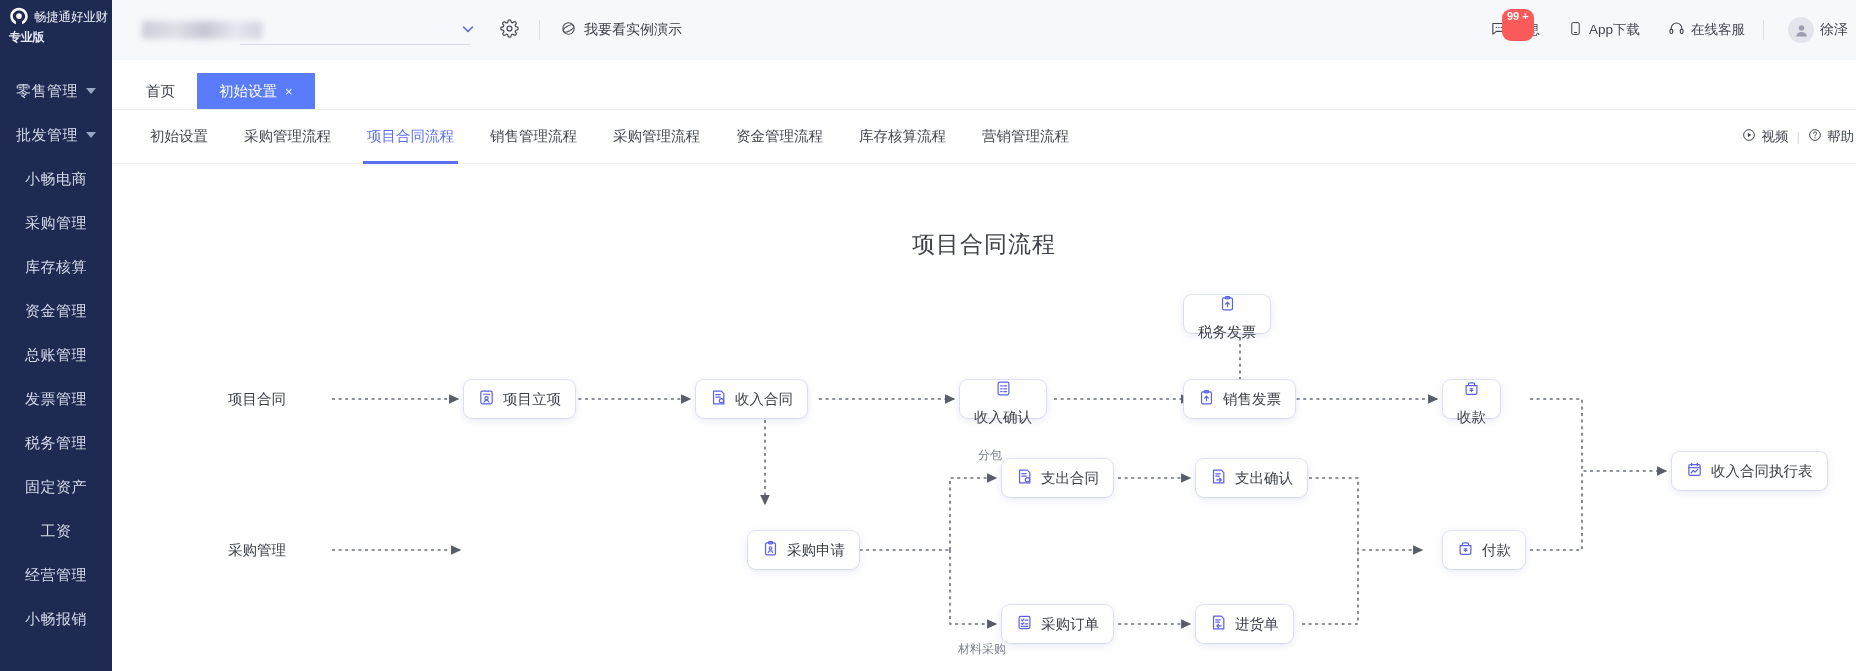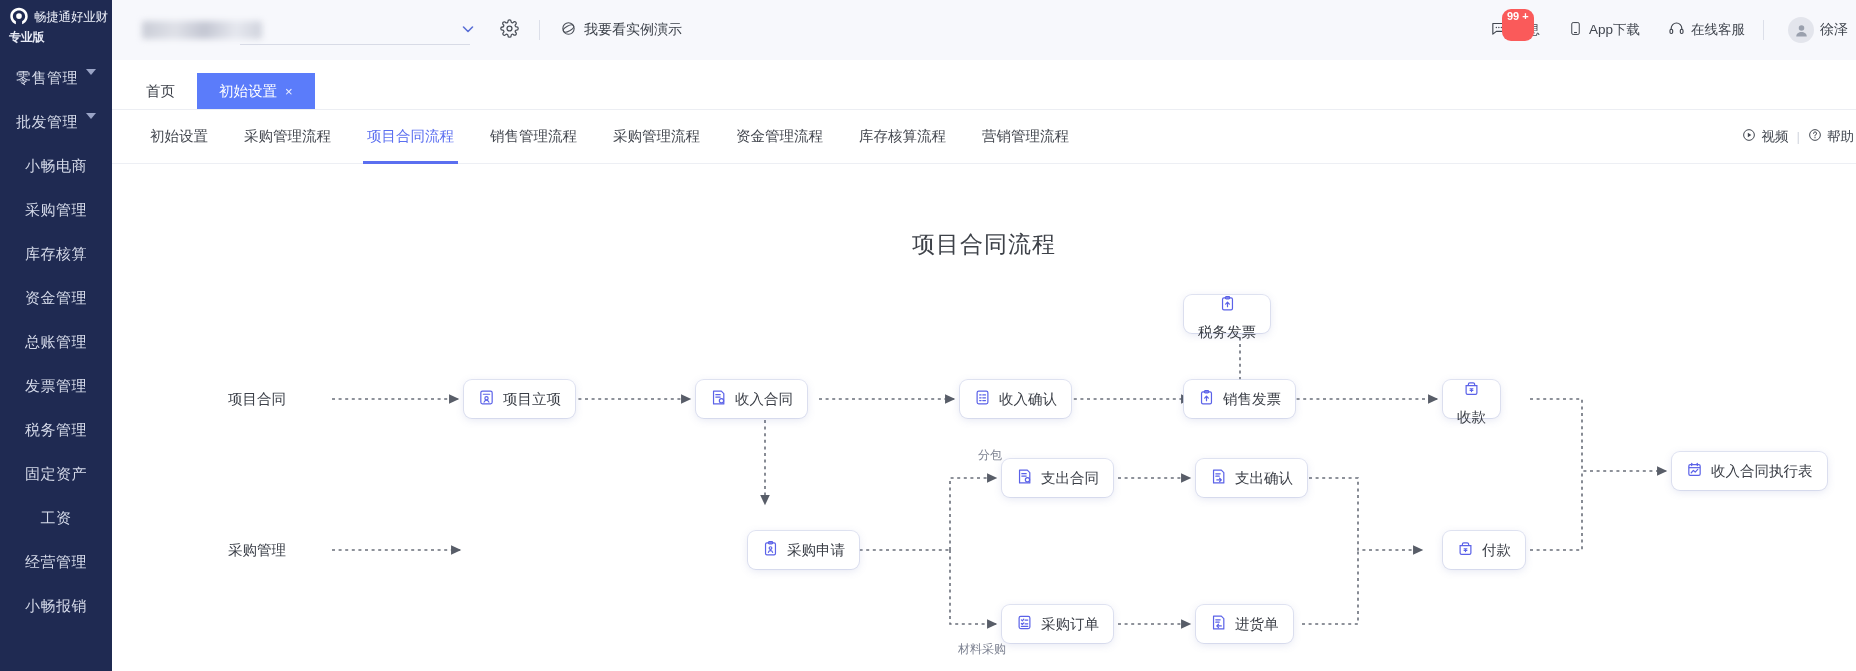--- a/index.html
+++ b/index.html
@@ -21,21 +21,21 @@
   .logo-text {
     font-size: 12.5px; color: #eef1fa; letter-spacing: -.2px;
     white-space: nowrap; overflow: hidden;
   }
   .logo-sub {
     font-size: 12px; color: #e8ebf6; margin: 1px 0 0 1px;
     font-weight: bold; letter-spacing: -.2px;
   }
   .sidebar-menu { margin-top: 14px; }
   .sb-item {
-    height: 44px; display: flex; justify-content: center;
+    height: 44px; display: flex; align-items: center; justify-content: center;
     gap: 8px; font-size: 15px; color: #d5dae9; cursor: pointer;
     letter-spacing: .5px; white-space: nowrap;
   }
   .caret {
     width: 0; height: 0; border-left: 5px solid transparent;
     border-right: 5px solid transparent; border-top: 6px solid #9aa4c6;
   }
 
   
   .topbar {
@@ -405,21 +405,21 @@
           <svg width="17" height="17" viewBox="0 0 24 24" fill="none" stroke="#5b62e8" stroke-width="1.7">
             <path d="M5 3h11l3.5 3.5V21H5z" stroke-linejoin="round"></path>
             <line x1="8.2" y1="8" x2="14.4" y2="8" stroke-linecap="round"></line>
             <line x1="8.2" y1="11.4" x2="14.4" y2="11.4" stroke-linecap="round"></line>
             <circle cx="16.2" cy="16.6" r="3"></circle>
           </svg>
         </span>
         <span>收入合同</span>
       </div>
 
-      <div class="node" style="left:848px; top:216px;">
+      <div class="node" style="left:848px; top:216px;flex-direction:column;">
         <span>
           <svg width="17" height="17" viewBox="0 0 24 24" fill="none" stroke="#5b62e8" stroke-width="1.7">
             <rect x="4.4" y="3" width="15.2" height="18" rx="2.2"></rect>
             <line x1="8" y1="8.4" x2="10" y2="8.4" stroke-linecap="round"></line>
             <line x1="12.4" y1="8.4" x2="16.2" y2="8.4" stroke-linecap="round"></line>
             <line x1="8" y1="12.4" x2="10" y2="12.4" stroke-linecap="round"></line>
             <line x1="12.4" y1="12.4" x2="16.2" y2="12.4" stroke-linecap="round"></line>
             <line x1="8" y1="16.4" x2="10" y2="16.4" stroke-linecap="round"></line>
             <line x1="12.4" y1="16.4" x2="16.2" y2="16.4" stroke-linecap="round"></line>
           </svg>

